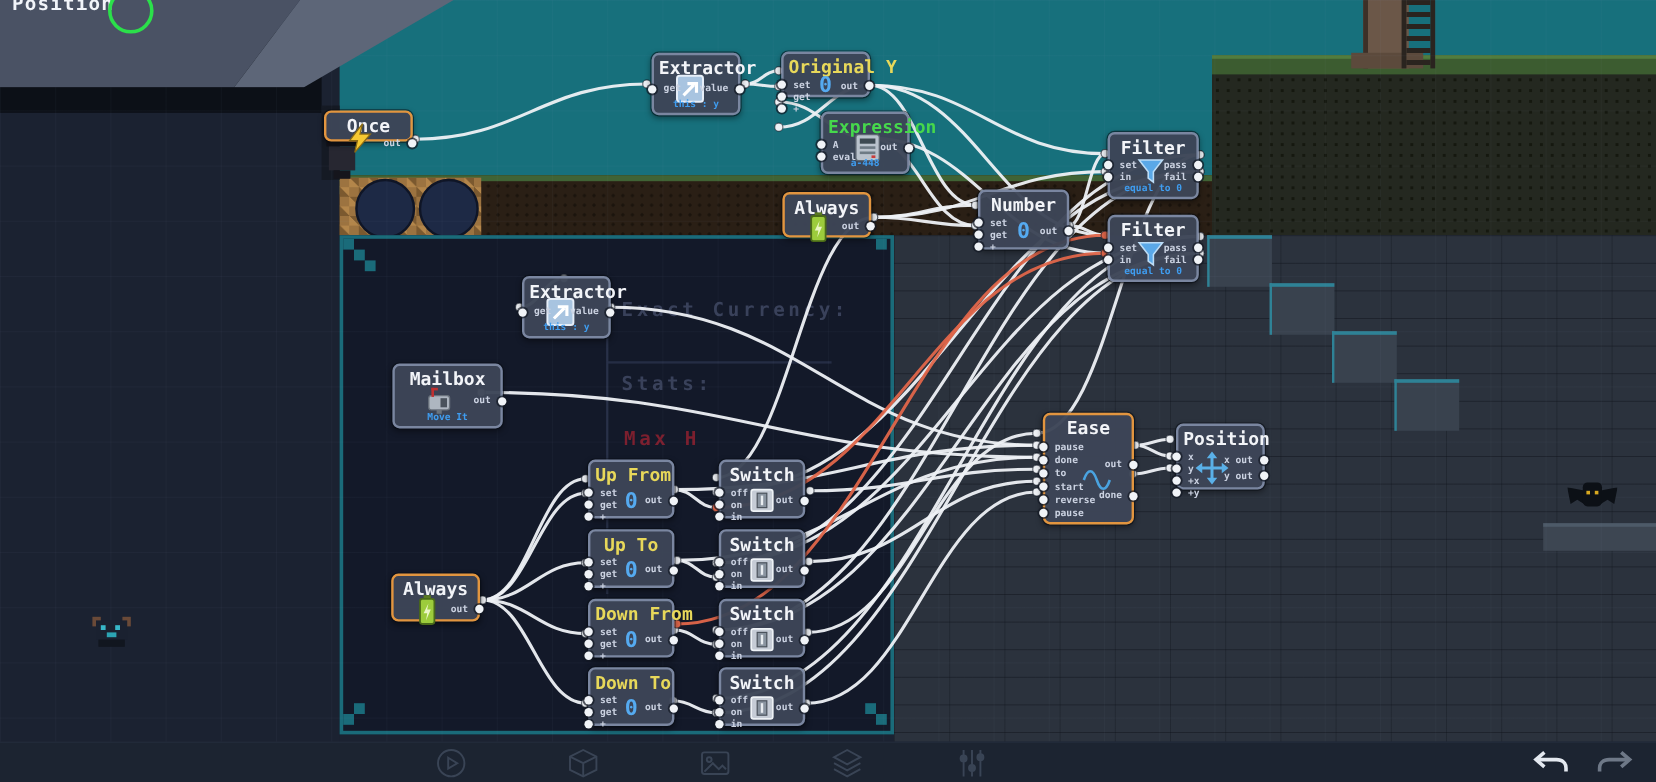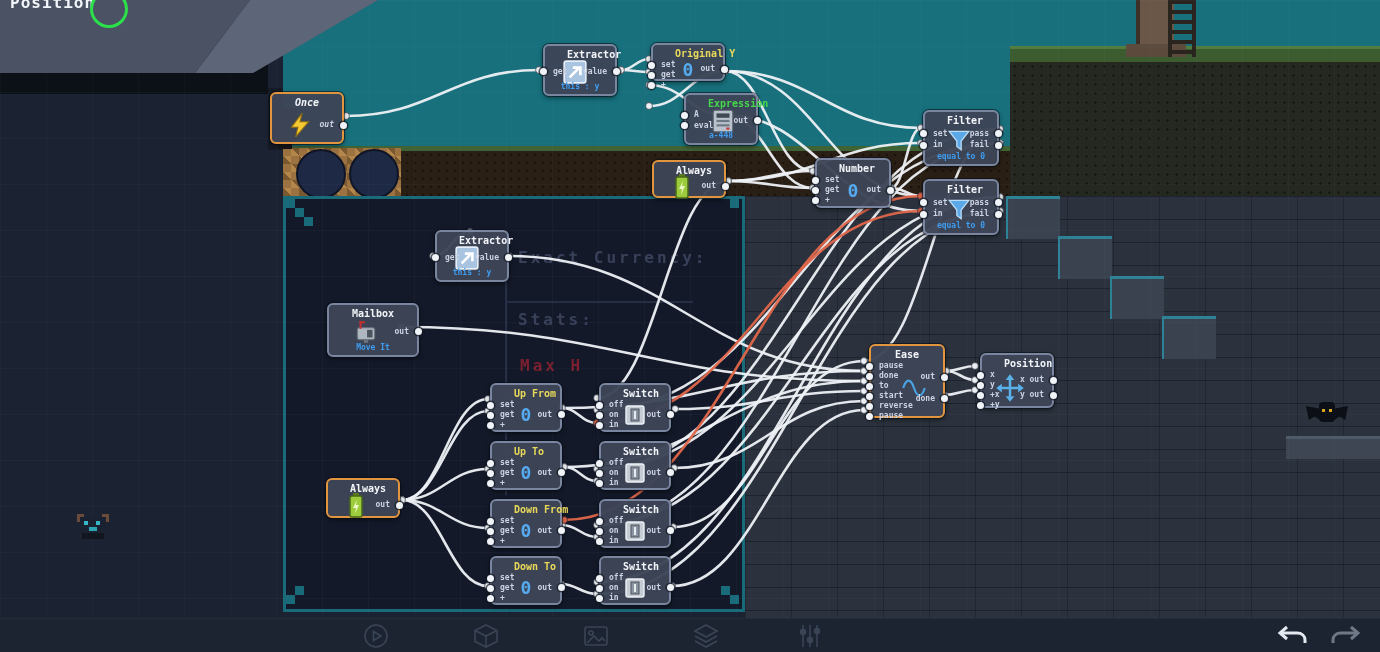--- a/index.html
+++ b/index.html
@@ -74,21 +74,21 @@
   .bat .eye{position:absolute;top:9px;width:3px;height:3px;background:#d8a820;}
   .bat .be1{left:16px;} .bat .be2{left:23px;}
   
   #wires{position:absolute;left:0;top:0;z-index:3;}
   
   #nodelayer{position:absolute;left:0;top:0;width:1380px;height:652px;z-index:4;}
   .node{position:absolute;background:rgba(61,69,87,.97);border:2px solid #7a86a0;border-radius:6px;
         box-shadow:0 0 0 1px rgba(8,12,20,.55),0 2px 5px rgba(0,0,0,.45);
         display:flex;flex-direction:column;box-sizing:border-box;padding:1px 0 1px;}
   .node.sel{border-color:#e2953f;}
-  .n-title{font-weight:bold;font-size:10px;color:#f2f4f8;padding:2px 22px 1px;line-height:1.1;white-space:nowrap;text-align:center;}
+  .n-title{font-weight:bold;font-size:15px;color:#f2f4f8;padding:2px 4px 1px;line-height:1.1;white-space:nowrap;text-align:center;}
   .n-body{display:flex;flex:1;min-height:0;}
   .n-left,.n-right{display:flex;flex-direction:column;justify-content:space-evenly;}
   .n-left{min-width:8px;} .n-right{align-items:flex-end;min-width:8px;}
   .n-center{flex:1;display:flex;align-items:center;justify-content:center;min-width:0;}
   .port{position:relative;display:flex;align-items:center;font-weight:bold;font-size:8px;color:#ccd3e2;line-height:1;padding:1px 0;white-space:nowrap;}
   .port.l{padding-left:8px;} .port.r{padding-right:8px;justify-content:flex-end;}
   .pdot{position:absolute;width:7px;height:7px;border-radius:50%;background:#f0f3f7;box-shadow:0 0 0 1.5px rgba(18,24,36,.7);}
   .port.l .pdot{left:-5px;} .port.r .pdot{right:-5px;}
   .n-value{font-weight:bold;font-size:18px;color:#55aaf0;}
   .n-footer{font-weight:bold;font-size:8px;color:#3f9df0;text-align:center;padding:0 2px 2px;white-space:nowrap;}
@@ -303,21 +303,21 @@
       <circle cx="433" cy="256" r="3.4" fill="#eef1f5" stroke="rgba(20,26,38,.6)"></circle>
       <path d="M921 211 C 775.2 211, 742.8 423, 597 423" stroke="#e0664a" stroke-width="2.6" fill="none" stroke-linecap="round" opacity="0.95"></path>
       <circle cx="921" cy="211" r="3.4" fill="#e0664a" stroke="rgba(20,26,38,.6)"></circle>
       <circle cx="597" cy="423" r="3.4" fill="#e0664a" stroke="rgba(20,26,38,.6)"></circle>
       <path d="M921 196 C 760.35 196, 724.65 520, 564 520" stroke="#e0664a" stroke-width="2.6" fill="none" stroke-linecap="round" opacity="0.95"></path>
       <circle cx="921" cy="196" r="3.4" fill="#e0664a" stroke="rgba(20,26,38,.6)"></circle>
       <circle cx="564" cy="520" r="3.4" fill="#e0664a" stroke="rgba(20,26,38,.6)"></circle>
     </svg>
 
   <div id="nodelayer">
-      <div class="node sel" style="left: 270px; top: 92px; width: 74px; height: 52px; font-style: italic;">
+      <div class="node sel" style="left: 270px; top: 92px; width: 74px; height: 26px;">
         <div class="n-title">Once</div>
         <div class="n-body">
           <div class="n-left"></div>
           <div class="n-center">
             <div class="n-icon">
               <svg width="26" height="26" viewBox="0 0 24 24">
                 <polygon points="14,1 4,14 10,14 8,23 20,9 12,9" fill="#f6c832" stroke="#8a6a14" stroke-width="1"></polygon>
               </svg>
             </div>
           </div>
@@ -843,21 +843,21 @@
             </div>
           </div>
           <div class="n-right">
             <div class="port r">
               <span class="pdot"></span>
               <span>out</span>
             </div>
           </div>
         </div>
       </div>
-      <div class="node sel" style="left: 869px; top: 344px; width: 76px; height: 74px;">
+      <div class="node sel" style="left: 869px; top: 344px; width: 76px; height: 93px;">
         <div class="n-title">Ease</div>
         <div class="n-body">
           <div class="n-left">
             <div class="port l">
               <span class="pdot"></span>
               <span>pause</span>
             </div>
             <div class="port l">
               <span class="pdot"></span>
               <span>done</span>

